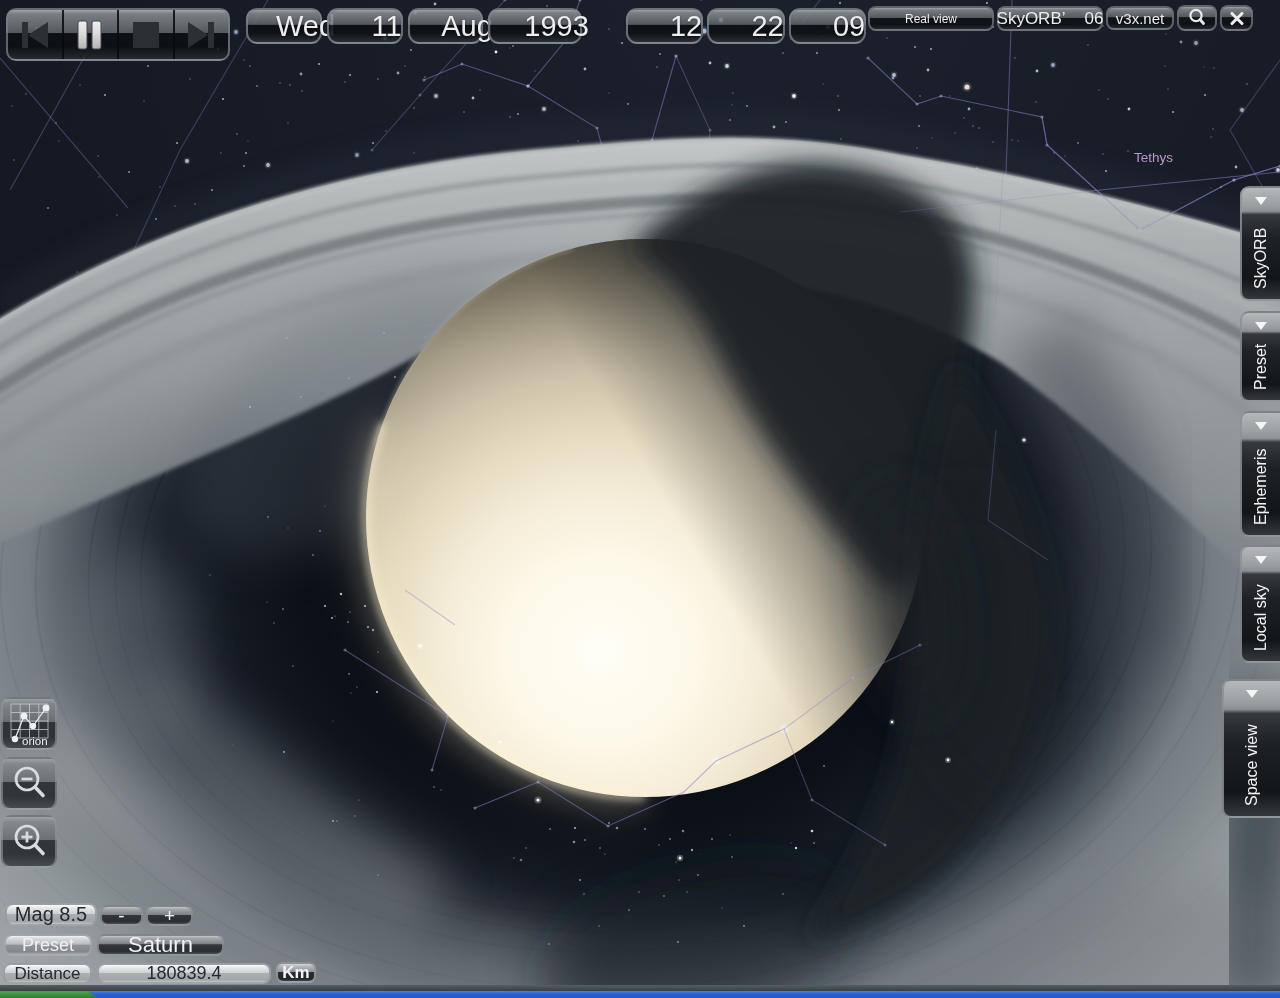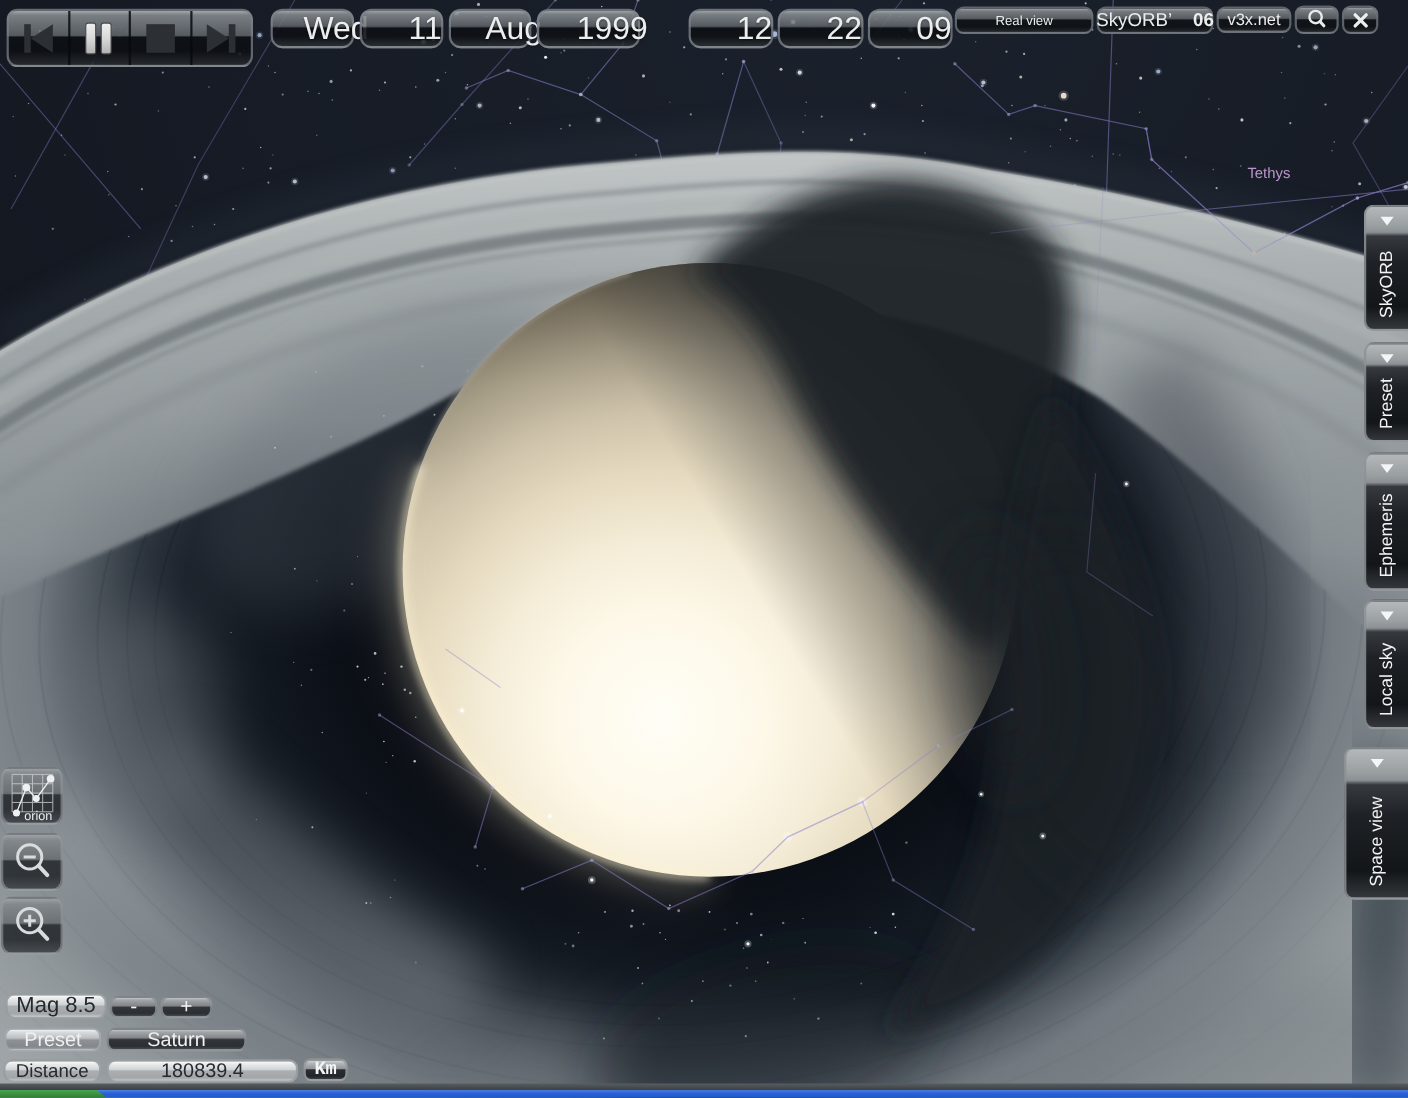--- a/index.html
+++ b/index.html
@@ -8,35 +8,35 @@
   background:linear-gradient(180deg,rgba(175,179,183,.92) 0%,rgba(135,140,144,.88) 8%,rgba(100,105,110,.82) 46%,rgba(14,17,21,.9) 48%,rgba(12,15,19,.9) 74%,rgba(40,44,49,.9) 100%);
   overflow:hidden;}
 .pbtn{flex:1;display:flex;align-items:center;justify-content:center;border-right:2px solid rgba(8,10,13,.85);}
 .pbtn:last-child{border-right:none;}
 .bigbtn{top:8px;height:36px;border-radius:11px;border:2px solid rgba(125,131,137,.8);color:#eceded;font-size:29px;
   display:flex;align-items:center;justify-content:center;
   background:linear-gradient(180deg,rgba(170,174,178,.92) 0%,rgba(136,141,145,.88) 9%,rgba(97,102,107,.8) 45%,rgba(13,16,20,.9) 47%,rgba(14,17,21,.9) 72%,rgba(44,48,53,.9) 100%);
   text-shadow:0 1px 2px rgba(0,0,0,.4);padding-left:43px;}
 .flatbtn{border-radius:8px;border:2px solid rgba(106,112,118,.85);color:#eceded;display:flex;align-items:center;justify-content:center;
   background:linear-gradient(180deg,rgba(166,170,174,.95) 0%,rgba(130,134,139,.9) 10%,rgba(93,98,102,.85) 46%,rgba(17,20,24,.93) 48%,rgba(15,18,22,.93) 78%,rgba(36,40,44,.93) 100%);}
-.flatbtn b{font-weight:bold;margin-left:19px;}
+.flatbtn b{font-weight:normal;margin-left:19px;}
 .tab{right:0;width:40px;border:2px solid rgba(140,145,150,.85);border-right:none;border-radius:9px 0 0 9px;
   background:linear-gradient(180deg,#b4b8bb 0%,#999ea1 16%,#8b9094 21%,#36393e 24%,#1e2125 45%,#131619 82%,#34383c 100%);}
 .tabbig{width:58px;}
 .tabtxt{position:absolute;left:0;right:0;bottom:8px;top:30px;color:#f2f3f4;font-size:16px;writing-mode:vertical-rl;transform:rotate(180deg);text-align:left;display:flex;align-items:center;justify-content:flex-start;padding-top:2px;}
 .tab .tabtxt{align-items:center;}
 .tabtri{position:absolute;top:9px;left:50%;margin-left:-6px;width:0;height:0;border-left:6px solid transparent;border-right:6px solid transparent;border-top:8px solid #f4f5f6;}
 .sqbtn{left:1px;width:56px;height:53px;border-radius:10px;border:2px solid rgba(150,155,160,.6);display:flex;align-items:center;justify-content:center;
   background:linear-gradient(180deg,rgba(160,164,168,.85) 0%,rgba(130,134,138,.8) 10%,rgba(95,100,105,.72) 46%,rgba(30,34,38,.82) 48%,rgba(28,32,36,.82) 76%,rgba(55,59,64,.82) 100%);text-align:center;}
 .lbtn{border-radius:8px;border:2px solid rgba(150,155,159,.9);color:#26292d;display:flex;align-items:center;justify-content:center;
   background:linear-gradient(180deg,#ffffff 0%,#ebedee 10%,#ced1d3 46%,#abafb2 50%,#a2a6a9 88%,#c2c5c7 100%);}
 .dbtn{border-radius:8px;border:2px solid rgba(140,145,150,.85);color:#f0f1f2;display:flex;align-items:center;justify-content:center;
   background:linear-gradient(180deg,#c6c9cc 0%,#a3a7aa 12%,#7e8286 45%,#33373b 48%,#2b2f33 85%,#4b4f53 100%);}
 .kmbtn{border-radius:7px;border:2px solid rgba(150,155,160,.9);color:#f2f3f4;display:flex;align-items:center;justify-content:center;
-  background:linear-gradient(180deg,#d6d9db 0%,#b4b8ba 14%,#8f9397 46%,#2a2e32 50%,#232629 86%,#3e4246 100%);font-family:Liberation Mono, monospace;}
+  background:linear-gradient(180deg,#d6d9db 0%,#b4b8ba 14%,#8f9397 46%,#2a2e32 50%,#232629 86%,#3e4246 100%);}
 .mbtn{border-radius:8px;border:2px solid rgba(160,165,170,.9);color:#eff0f1;display:flex;align-items:center;justify-content:center;
   background:linear-gradient(180deg,#f4f5f6 0%,#d9dcde 12%,#b8bcbf 46%,#8e9296 50%,#84888c 88%,#a3a7aa 100%);}
 </style></head>
 <body>
 <div id="stage">
 <svg width="1280" height="998" viewBox="0 0 1280 998" style="position:absolute;top:0;left:0">
 <defs>
   <radialGradient id="sky" cx="62%" cy="0%" r="95%">
     <stop offset="0" stop-color="#1b212c"></stop>
     <stop offset="0.5" stop-color="#161b25"></stop>
@@ -670,21 +670,21 @@
           <svg width="34" height="30" viewBox="0 0 34 30">
             <path d="M4 2 L24 15 L4 28 Z" fill="#2c2f33"></path>
             <rect x="24" y="2" width="6" height="26" fill="#2c2f33"></rect>
           </svg>
         </div>
   </div>
 
   <div class="bigbtn" style="left:246px;width:76px">Wed</div>
   <div class="bigbtn" style="left:327px;width:76px">11</div>
   <div class="bigbtn" style="left:408px;width:75px">Aug</div>
-  <div class="bigbtn" style="left:488px;width:94px">1999</div>
+  <div class="bigbtn" style="left:488px;width:94px">1993</div>
 
   <div class="bigbtn" style="left:626px;width:77px">12</div>
   <div class="bigbtn" style="left:707px;width:78px">22</div>
   <div class="bigbtn" style="left:789px;width:77px">09</div>
 
   <div class="flatbtn" style="left:868px;top:6px;width:126px;height:25px;font-size:12px">Real view</div>
   <div class="flatbtn" style="left:997px;top:6px;width:106px;height:25px;font-size:17px">SkyORB’<b>06</b></div>
   <div class="flatbtn" style="left:1106px;top:6px;width:68px;height:24px;font-size:15px">v3x.net</div>
   <div class="flatbtn" style="left:1177px;top:5px;width:40px;height:26px">
     <svg width="22" height="22" viewBox="0 0 22 22">
@@ -748,21 +748,21 @@
           <line x1="32" y1="28" x2="40" y2="36.5" stroke="#d9dcdd" stroke-width="3.6" stroke-linecap="round"></line>
           <line x1="18.5" y1="20" x2="29.5" y2="20" stroke="#d9dcdd" stroke-width="2.7"></line>
           <line x1="24" y1="14.5" x2="24" y2="25.5" stroke="#d9dcdd" stroke-width="2.7"></line>
         </svg>
   </div>
 
   <div class="lbtn" style="left:5px;top:903px;width:92px;height:23px;font-size:20px">Mag 8.5</div>
   <div class="dbtn" style="left:100px;top:905px;width:43px;height:21px;font-size:19px;line-height:18px">-</div>
   <div class="dbtn" style="left:146px;top:905px;width:47px;height:21px;font-size:19px;line-height:18px">+</div>
   <div class="mbtn" style="left:4px;top:934px;width:88px;height:22px;font-size:18px">Preset</div>
-  <div class="dbtn" style="left:97px;top:934px;width:127px;height:22px;font-size:18px">Saturn</div>
+  <div class="dbtn" style="left:97px;top:934px;width:127px;height:22px;font-size:22px">Saturn</div>
   <div class="lbtn" style="left:3px;top:963px;width:89px;height:21px;font-size:17px">Distance</div>
   <div class="lbtn" style="left:97px;top:963px;width:174px;height:21px;font-size:18px">180839.4</div>
   <div class="kmbtn" style="left:276px;top:962px;width:40px;height:21px;font-size:17px">
         <b>Km</b>
       </div>
 
   <div style="position:absolute;left:0;top:985px;width:1280px;height:6px;background:linear-gradient(180deg,#585d61,#3a3f44)"></div>
   <div style="position:absolute;left:0;top:991px;width:1280px;height:7px;background:linear-gradient(180deg,#4a80e8 0%,#2a62d8 40%,#2557c8 100%)"></div>
   <div style="position:absolute;left:0;top:991px;width:97px;height:7px;background:linear-gradient(180deg,#4aa44a 0%,#3a8f3a 60%,#2e7c2f 100%);clip-path:polygon(0 0,88px 0,97px 100%,0 100%)"></div>
 </div>

